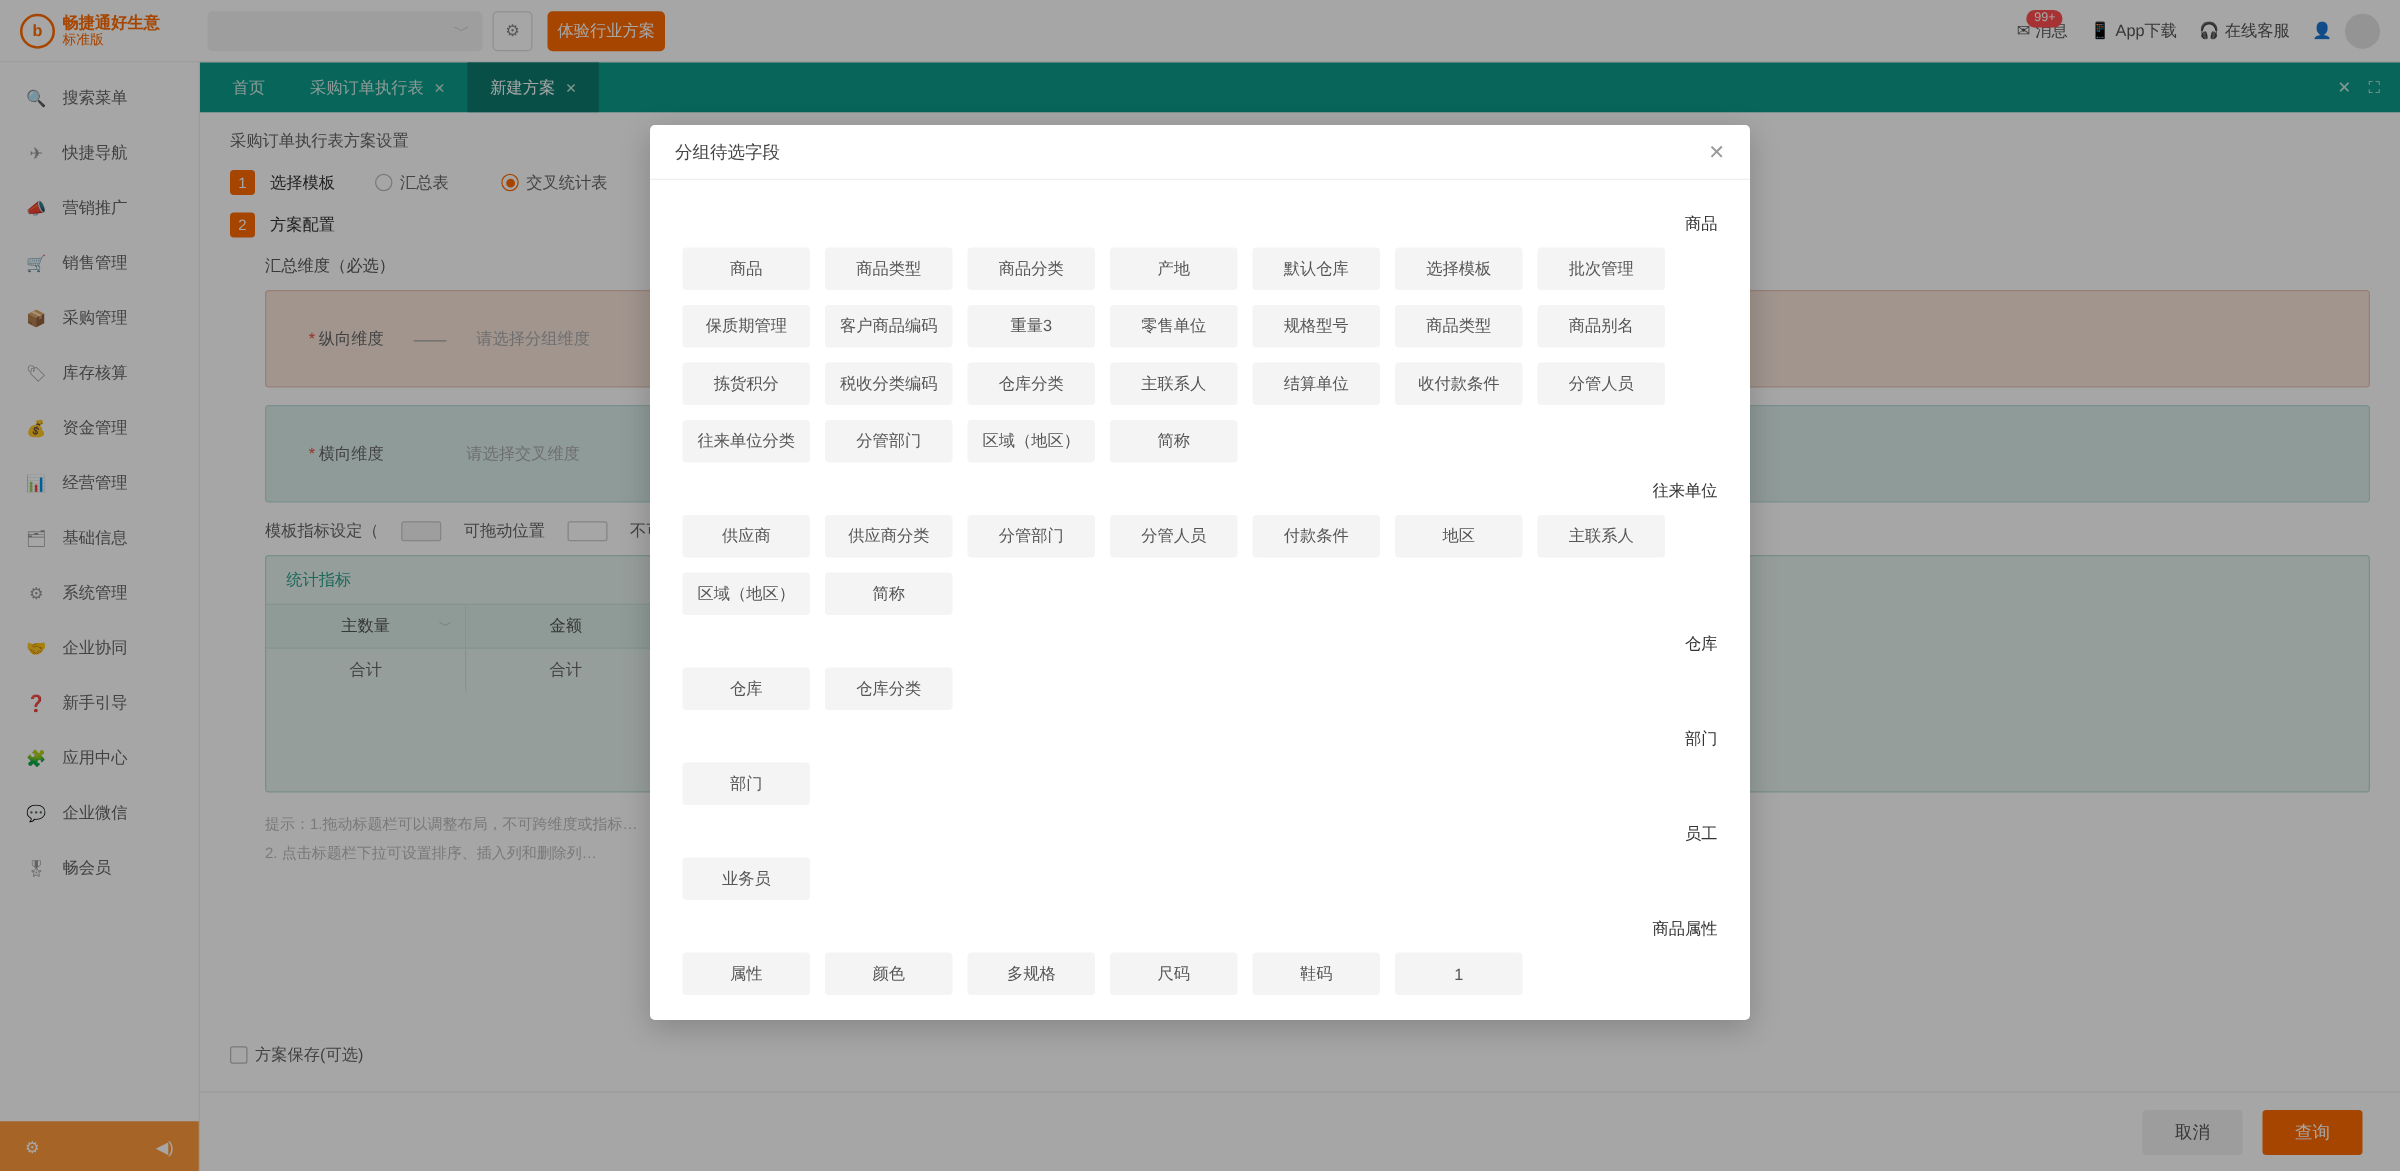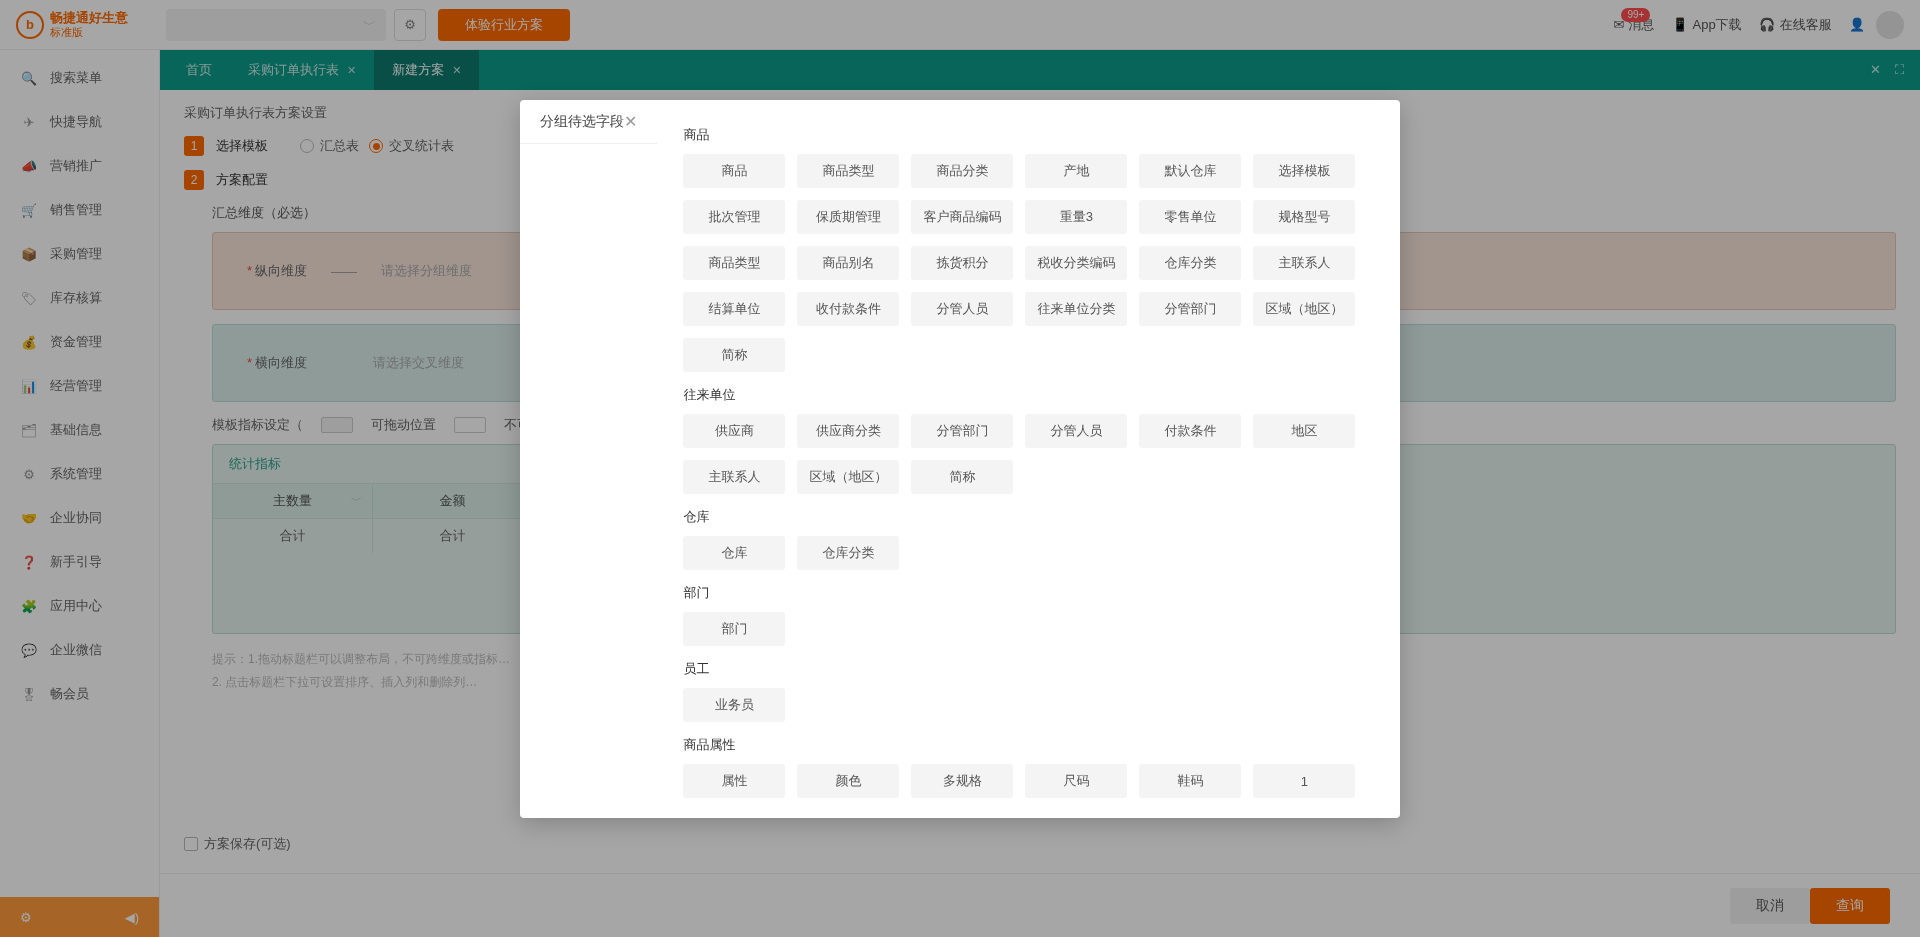--- a/index.html
+++ b/index.html
@@ -49,21 +49,21 @@
     color: #c7c7c7;
     margin-left: 10px;
     justify-content: space-between;
   }
   .gear-btn {
     width:32px;height:32px;display:flex;align-items:center;justify-content:center;
     color:#888;margin-left:8px;border:1px solid #ddd;border-radius:4px;
   }
   .cta-btn {
     height:32px;background:#ff6a00;color:#fff;border-radius:4px;
-    padding:0 27px;display:flex;align-items:center;margin-left:12px;
+    padding:0 8px;display:flex;align-items:center;margin-left:12px;
     font-size:13px;
   }
   .header-right { margin-left:auto; display:flex; align-items:center; gap:18px; color:#555;}
   .hr-item { display:flex; align-items:center; gap:4px; font-size:13px; position:relative;}
   .badge {
     position:absolute;top:-8px;left:8px;
     background:#ff4d4f;color:#fff;font-size:10px;padding:0 6px;border-radius:8px;
     line-height:14px;
   }
   .avatar { width:28px;height:28px;border-radius:50%;background:#e3e3e3;margin-left:6px;}
@@ -108,21 +108,21 @@
     flex:1;overflow:auto;padding:14px 24px 70px;background:#fff;
     position:relative;
   }
   .page-title { font-size:13px;color:#666;margin-bottom:14px;}
   .step-row { display:flex; align-items:center; gap:12px; margin-bottom:14px;}
   .step-num {
     width:20px;height:20px;background:#ff6a00;color:#fff;
     display:flex;align-items:center;justify-content:center;border-radius:3px;font-size:12px;
   }
   .step-label { font-size:13px;color:#333;font-weight:500;}
-  .radio-group { display:flex;gap:10px;margin-left:20px;align-items:center;}
+  .radio-group { display:flex;gap:42px;margin-left:20px;align-items:center;}
   .radio { display:flex;align-items:center;gap:6px;color:#666;font-size:13px;}
   .radio .dot { width:14px;height:14px;border:1px solid #bbb;border-radius:50%;display:inline-flex;align-items:center;justify-content:center;}
   .radio.selected .dot { border-color:#ff6a00;}
   .radio.selected .dot::after { content:"";width:7px;height:7px;background:#ff6a00;border-radius:50%;}
 
   .config-block { margin-left:28px; }
   .sub-title { font-size:13px;color:#555;margin:8px 0 10px;}
   .dim-panel {
     height:78px;border:1px solid #e7c6b6;background:#f7e5db;border-radius:3px;
     display:flex;align-items:center;padding:0 34px;margin-bottom:14px;
@@ -159,40 +159,41 @@
   .stats-col-b { padding:8px 0;color:#666;}
 
   .tips { color:#bbb;font-size:12px;line-height:1.9;margin-top:6px;}
 
   .save-row { position:absolute;left:24px;bottom:84px;display:flex;align-items:center;gap:6px;color:#666;font-size:13px;}
   .checkbox { width:14px;height:14px;border:1px solid #bbb;border-radius:2px;}
 
   .footer-bar {
     position:absolute;left:0;right:0;bottom:0;height:64px;
     background:#fff;border-top:1px solid #eee;
-    display:flex;align-items:center;justify-content:flex-end;padding:0 30px;
+    display:flex;align-items:center;justify-content:flex-end;gap:16px;padding:0 30px;
   }
   .btn {
     height:36px;padding:0 26px;border-radius:3px;display:flex;align-items:center;font-size:14px;
     cursor:pointer;
   }
   .btn.secondary { background:#f2f2f2;color:#555;}
   .btn.primary { background:#ff6a00;color:#fff;justify-content:center;}
 
   
   .overlay {
     position:absolute;inset:0;background:rgba(0,0,0,0.35);
     display:flex;align-items:flex-start;justify-content:center;
     z-index:50;
   }
   .modal {
     width:880px;background:#fff;border-radius:4px;margin-top:100px;
     box-shadow:0 6px 24px rgba(0,0,0,0.2);
-    display:flex;flex-direction:row;
+    display:flex;flex-direction:column;
     max-height:760px;
+    text-align:right;
   }
   .modal-head {
     height:44px;display:flex;align-items:center;justify-content:space-between;
     padding:0 20px;border-bottom:1px solid #eee;font-size:14px;color:#444;
   }
   .modal-close { color:#999;font-size:16px;cursor:pointer;}
   .modal-body {
     flex:1;overflow-y:auto;overflow-x:auto;padding:12px 26px 20px;
   }
   .group-title { font-size:13px;color:#333;margin:14px 0 10px;font-weight:500;}

